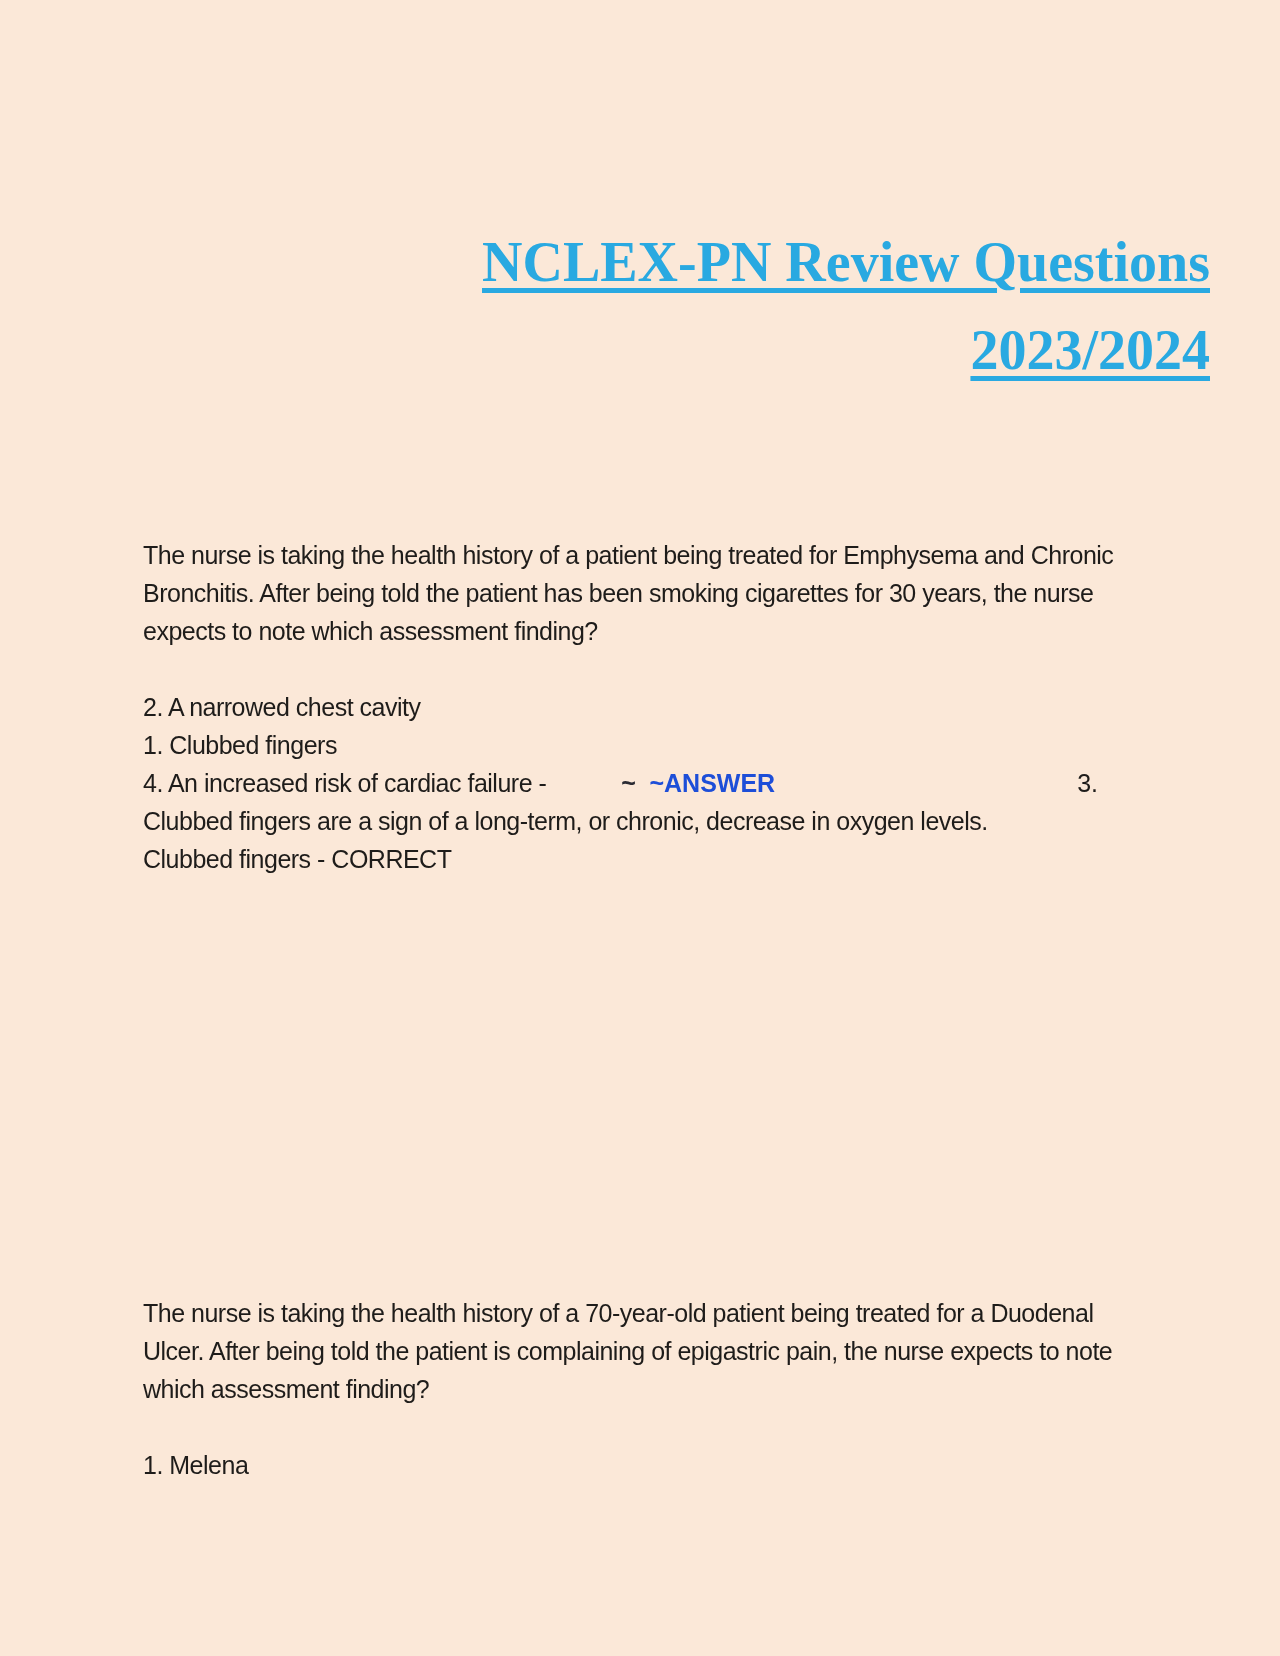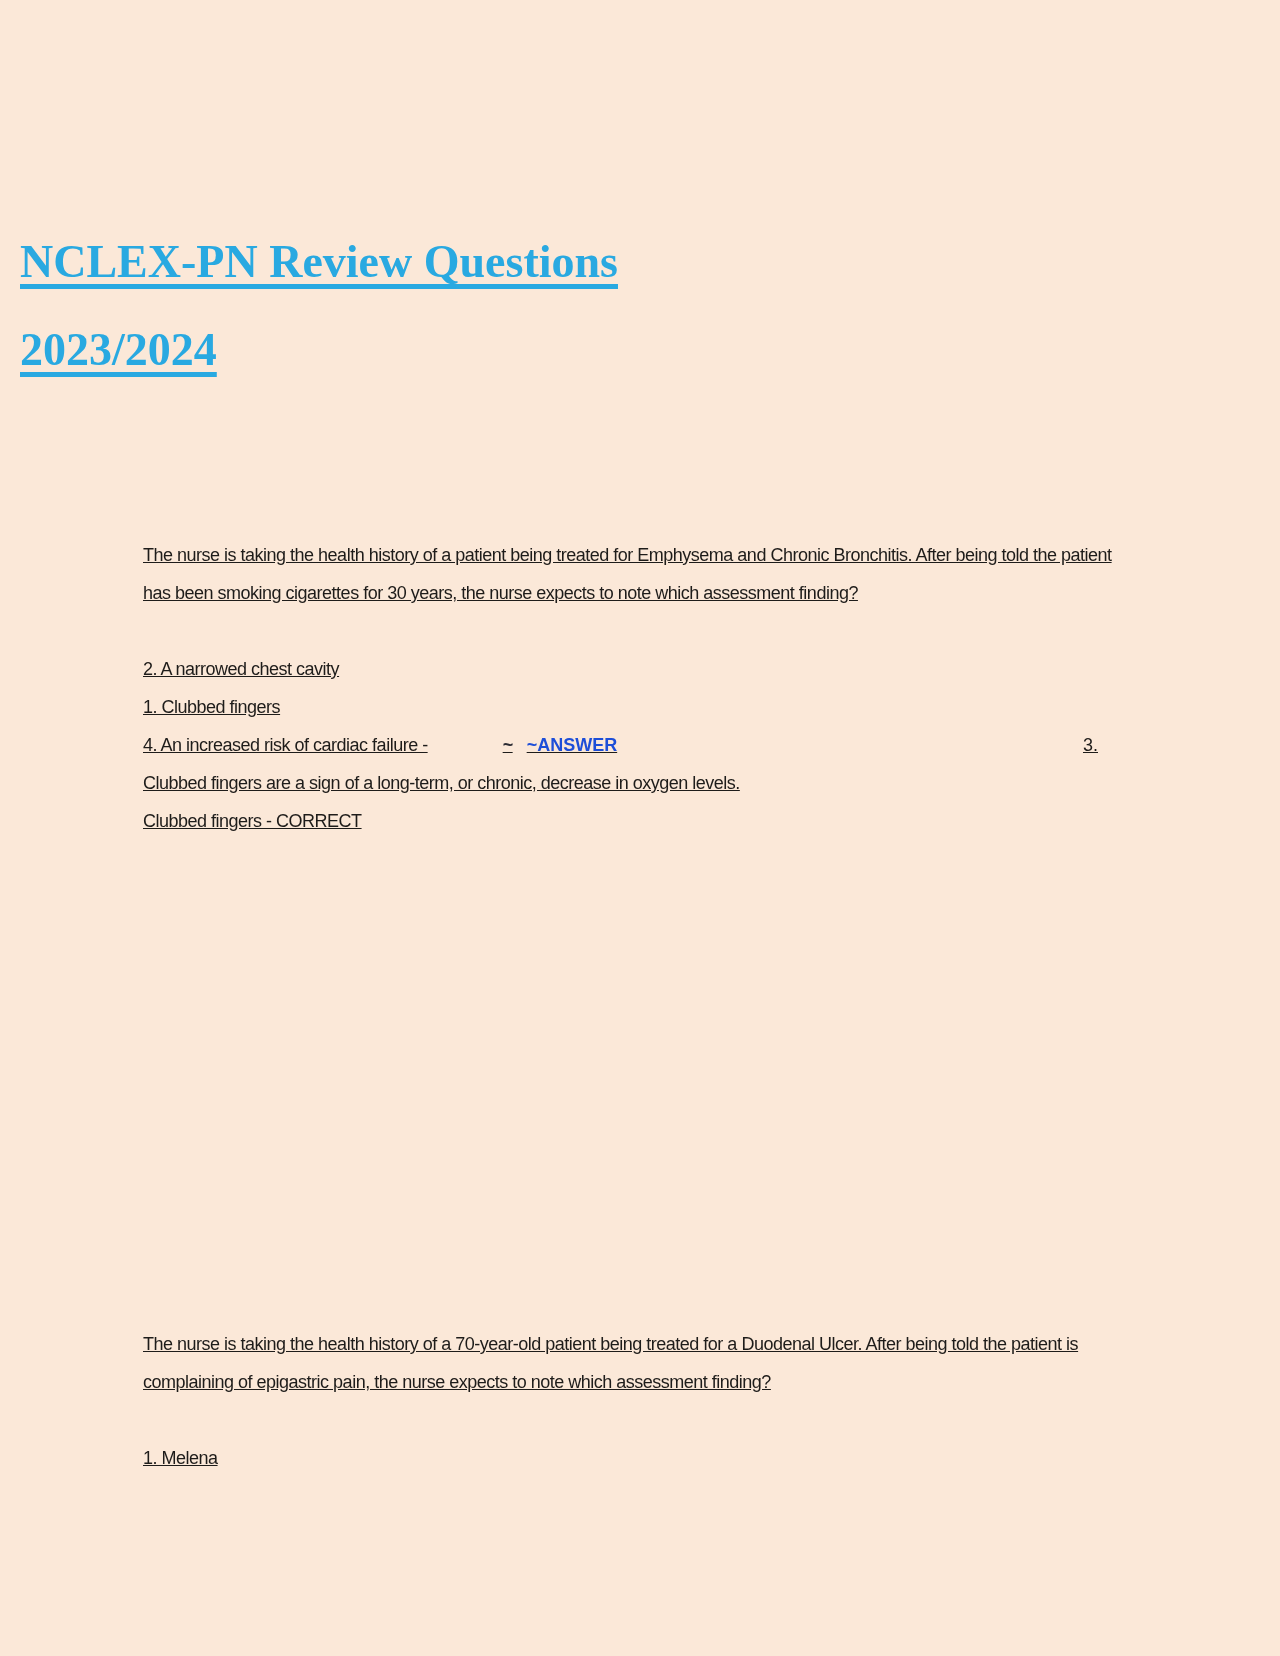--- a/index.html
+++ b/index.html
@@ -11,44 +11,43 @@
     background: #fbe8d8;
     overflow: hidden;
     font-family: "Liberation Sans", sans-serif;
     color: #1e1c1a;
   }
   .doc-title {
     position: absolute;
     top: 218px;
     left: 0;
     right: 70px;
-    text-align: left;
+    text-align: right;
     font-family: "Liberation Serif", serif;
     font-weight: 700;
-    font-size: 46px;
+    font-size: 56px;
     line-height: 88px;
     color: #29a9e1;
     margin-left: 20px;
   }
   .doc-title .title-line {
     text-decoration: underline;
     text-decoration-thickness: 5px;
     text-underline-offset: 7px;
   }
   .text-block {
     position: absolute;
     left: 143px;
     width: 1000px;
-    font-size: 18px;
+    font-size: 25px;
     letter-spacing: -0.5px;
     line-height: 38px;
-    text-decoration: underline;
   }
   .q1-block { top: 536px; }
-  .q2-block { top: 1294px; margin-top: 31px; }
+  .q2-block { top: 1294px; }
   .blank-line { height: 38px; }
   .line { white-space: nowrap; }
   .answer-line {
     display: flex;
     align-items: baseline;
     white-space: nowrap;
   }
   .tilde-dark {
     margin-left: 75px;
     font-weight: 700;

